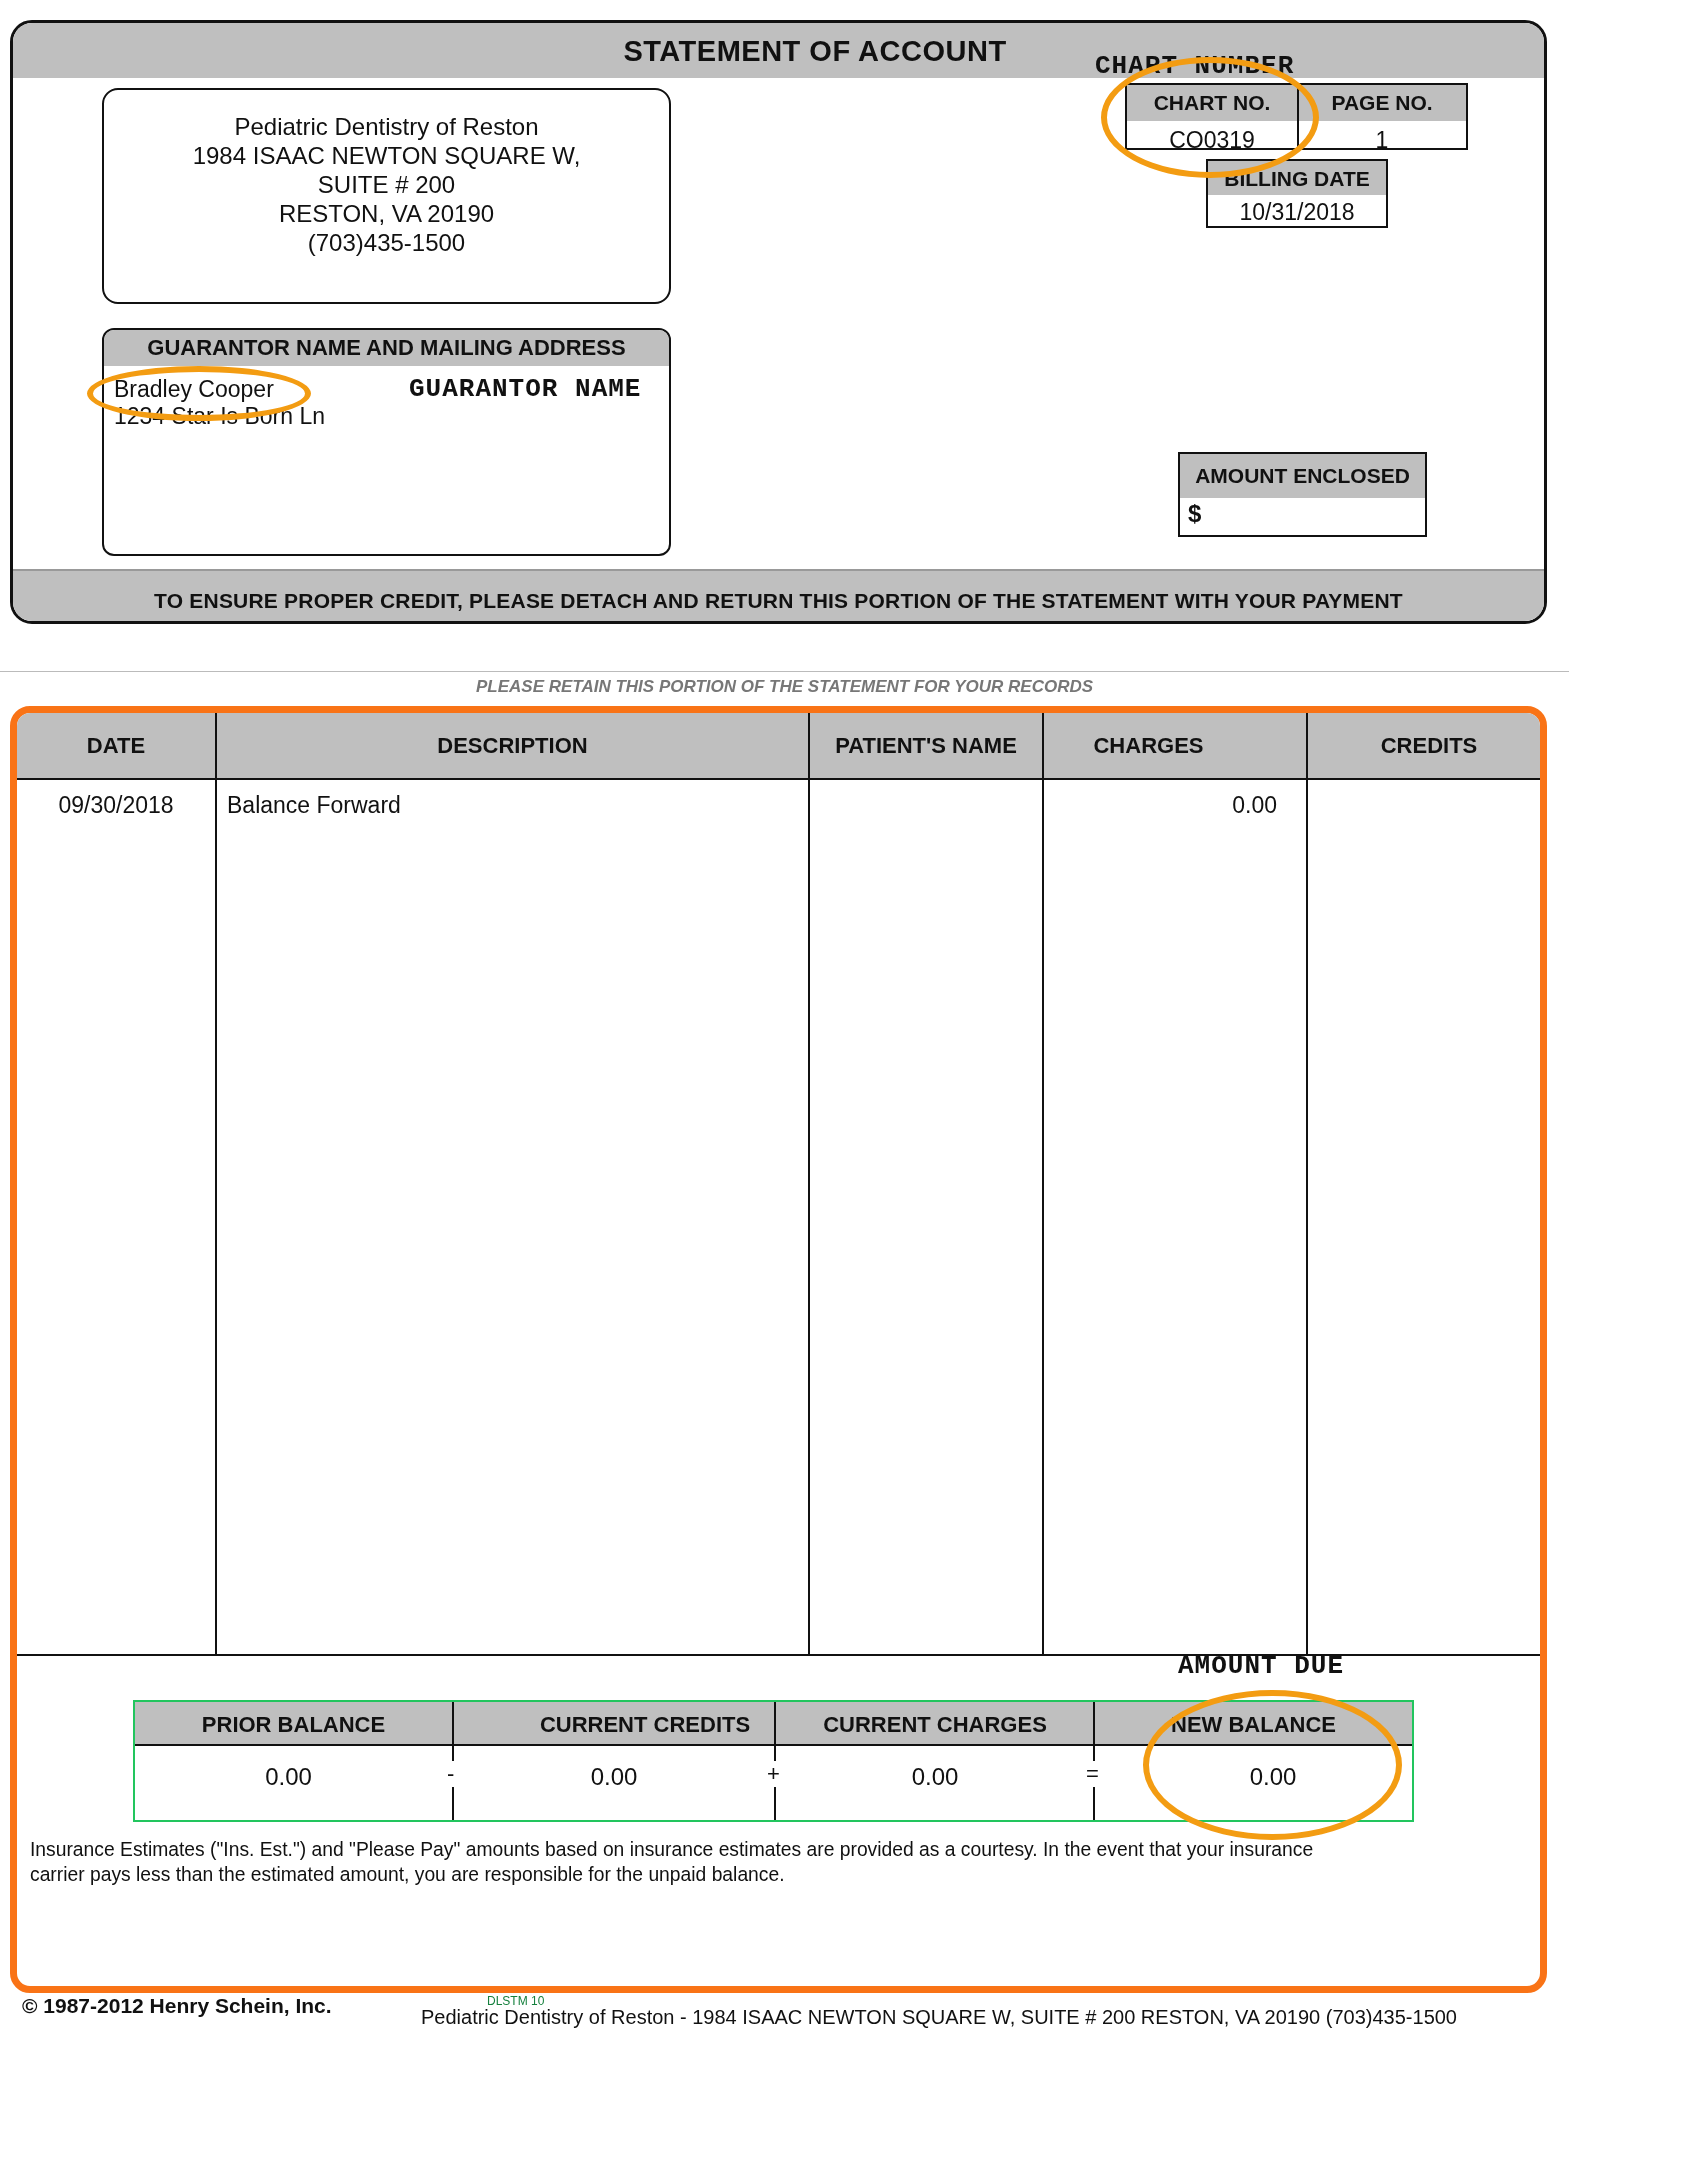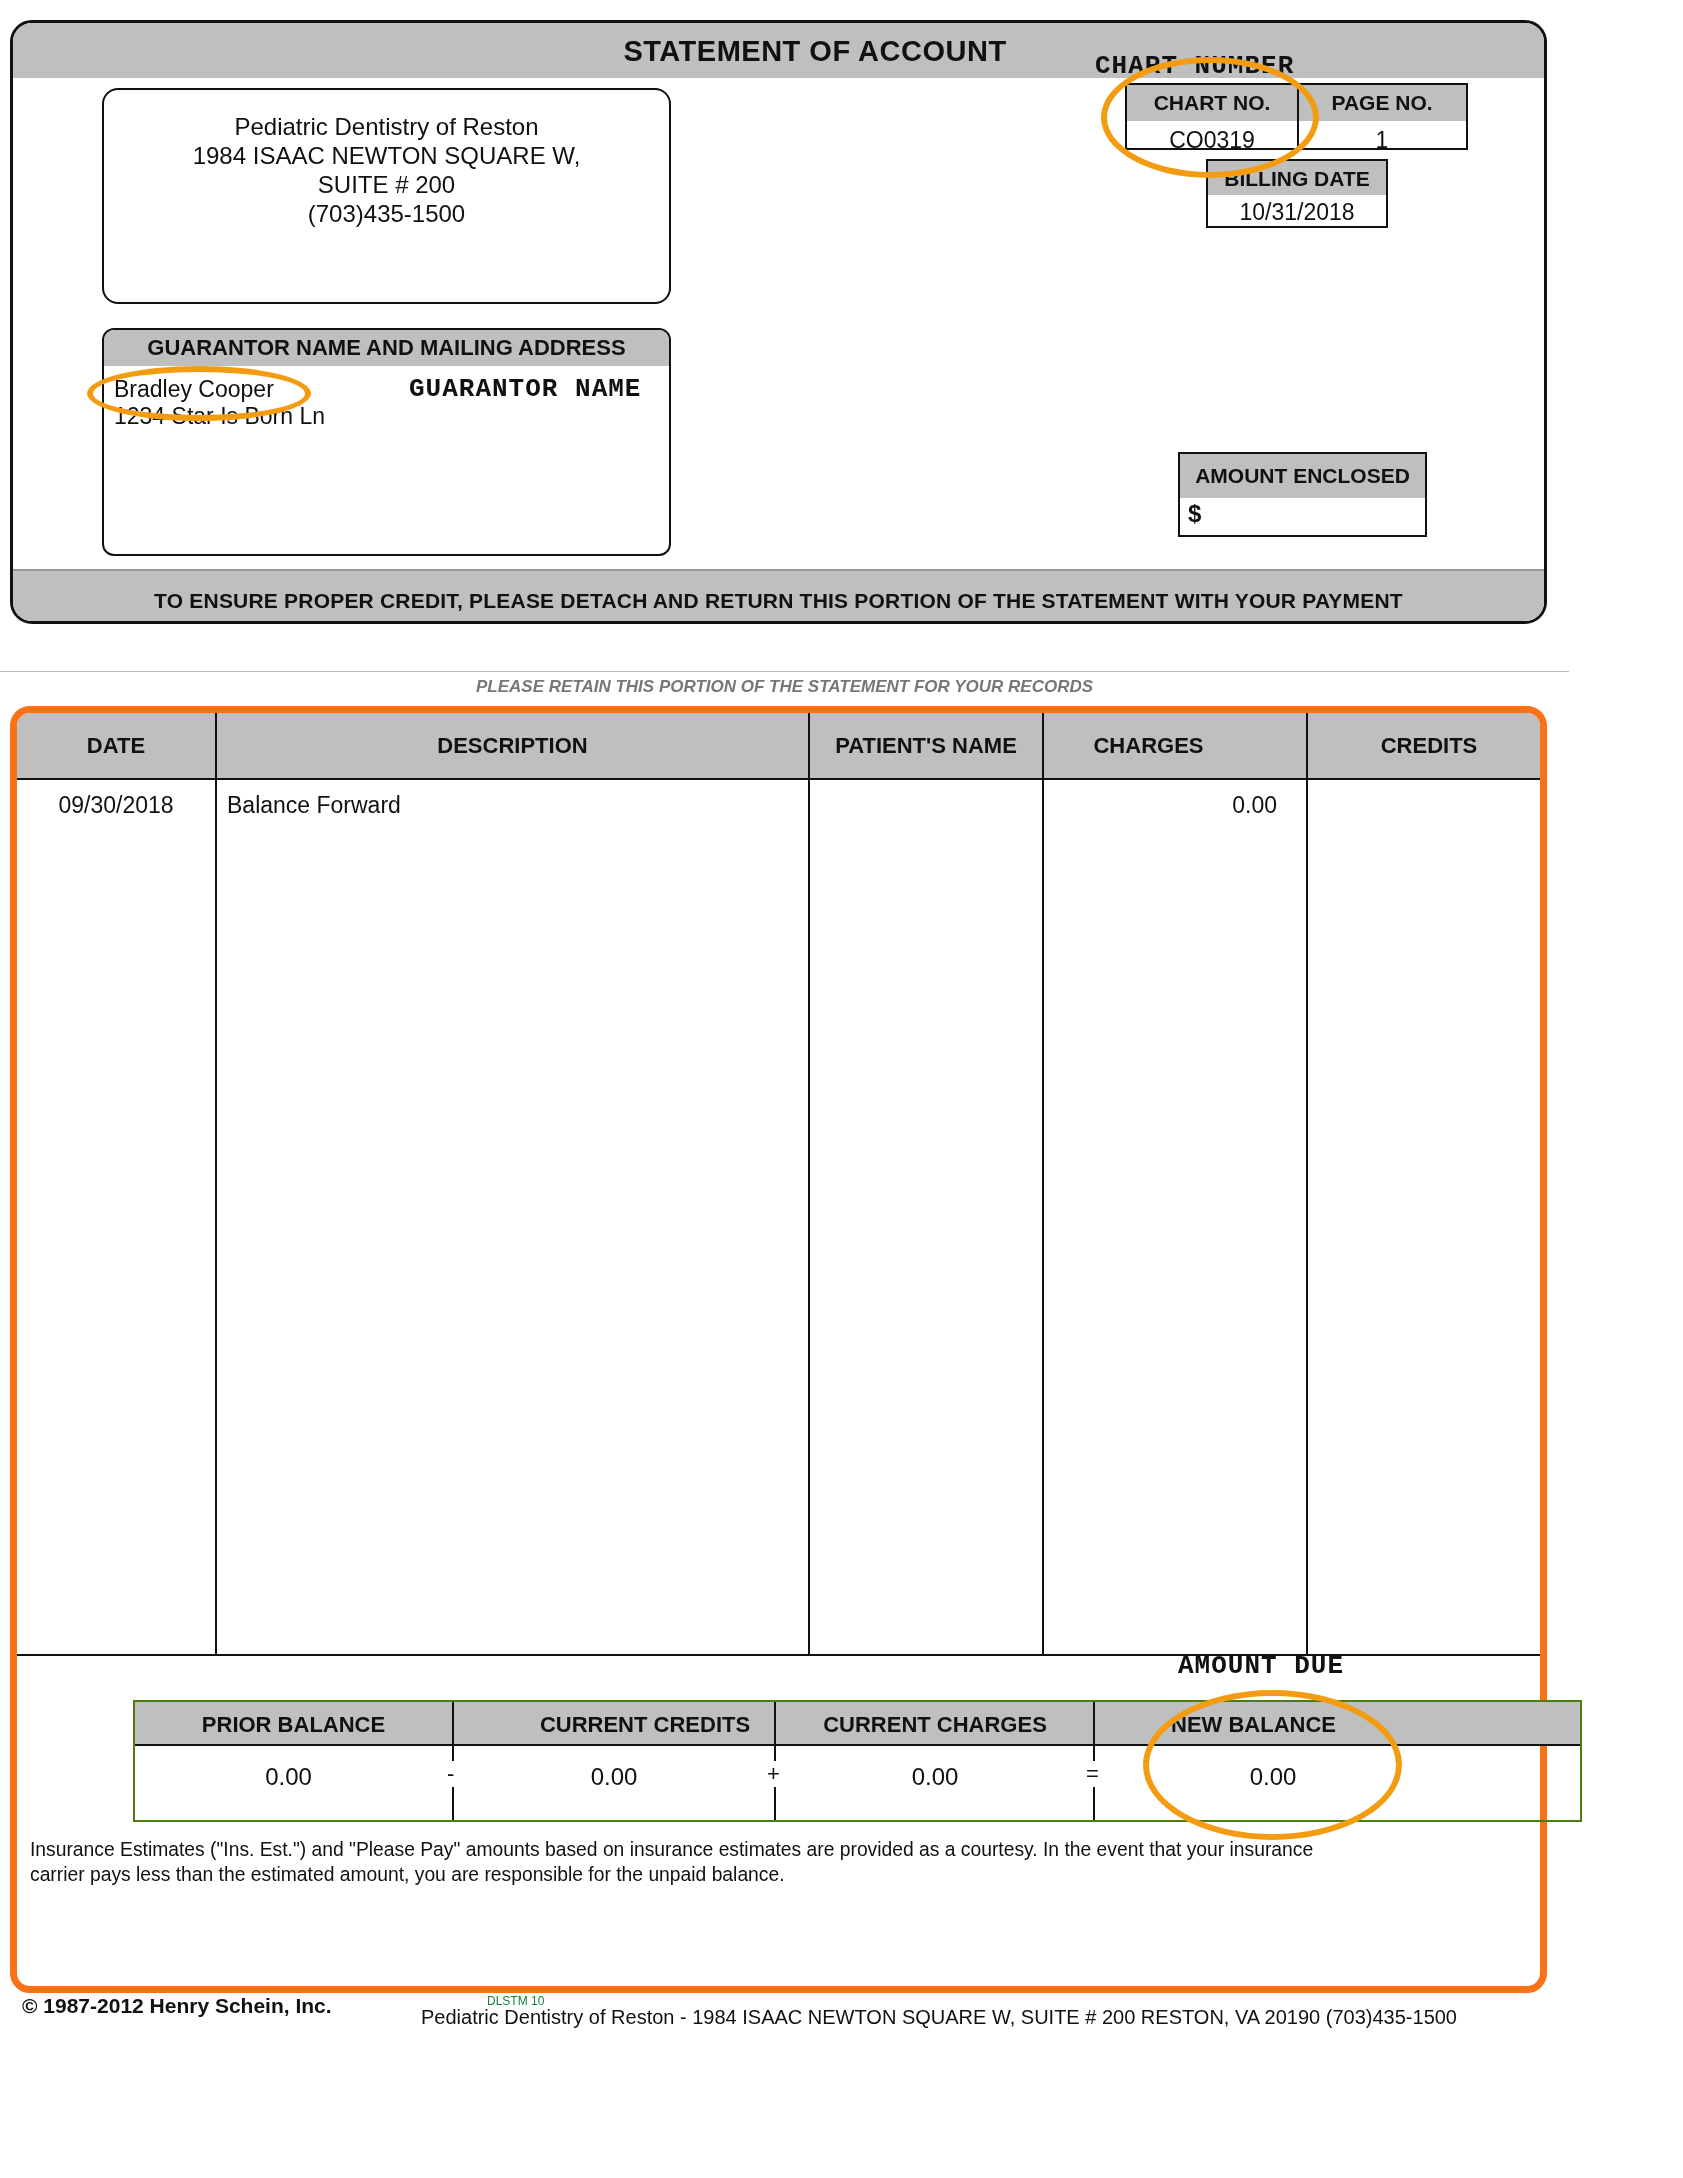--- a/index.html
+++ b/index.html
@@ -33,21 +33,21 @@
   #retain { left:0; top:677px; width:1569px; text-align:center; font-size:17px; font-style:italic; font-weight:bold; color:#777; }
   #tbl-frame { left:10px; top:706px; width:1537px; height:1287px; border:7px solid #f97316; border-radius:20px; box-sizing:border-box; overflow:hidden; }
   #tbl-head { left:0; top:0; width:100%; height:65px; border-bottom:2px solid #111; }
   .col-line { position:absolute; top:0; width:2px; height:943px; background:#111; }
   .th { position:absolute; top:20px; font-weight:bold; font-size:22px; text-align:center; }
   #tbl-bottom-line { left:0; top:941px; width:100%; height:2px; background:#111; }
   .td { position:absolute; top:79px; font-size:23px; }
 
   
   #amount-due { left:1178px; top:1651px; }
-  #summary { left:133px; top:1700px; width:1449px; height:122px; border:2px solid #4d7c0f; box-sizing:border-box; }
+  #summary { left:133px; top:1700px; width:1281px; height:122px; border:2px solid #22c55e; box-sizing:border-box; }
   #sum-head { left:0; top:0; width:100%; height:42px; border-bottom:2px solid #111; }
   .sum-col { position:absolute; top:0; height:100%; border-left:2px solid #111; }
   .sum-th { position:absolute; top:10px; font-size:22px; font-weight:bold; text-align:center; }
   .sum-td { position:absolute; top:61px; font-size:24px; text-align:center; }
   .op { position:absolute; top:59px; font-size:22px; background:#fff; }
 
   #disclaimer { left:30px; top:1837px; width:1485px; font-size:19.3px; line-height:25px; }
   #copyright { left:22px; top:1994px; font-size:21px; font-weight:bold; }
   #form-code { left:487px; top:1994px; font-size:12px; color:#15803d; }
   #footer-addr { left:421px; top:2006px; font-size:20px; }
@@ -56,20 +56,21 @@
 <body>
 
 <div id="top-panel" class="abs">
   <div id="title-bar" class="abs gray"></div>
   <div id="title" class="abs">STATEMENT OF ACCOUNT</div>
 
   <div id="practice-box" class="abs">
     <div>Pediatric Dentistry of Reston</div>
     <div>1984 ISAAC NEWTON SQUARE W,</div>
     <div>SUITE # 200</div>
+    <div>RESTON, VA 20190</div>
     <div>(703)435-1500</div>
   </div>
 
   <div id="guar-box" class="abs">
     <div id="guar-head" class="abs gray">GUARANTOR NAME AND MAILING ADDRESS</div>
     <div id="guar-name" class="abs">Bradley Cooper</div>
     <div id="guar-addr" class="abs">1234 Star Is Born Ln</div>
     <div id="guar-anno" class="abs mono-bold">GUARANTOR  NAME</div>
   </div>
 

